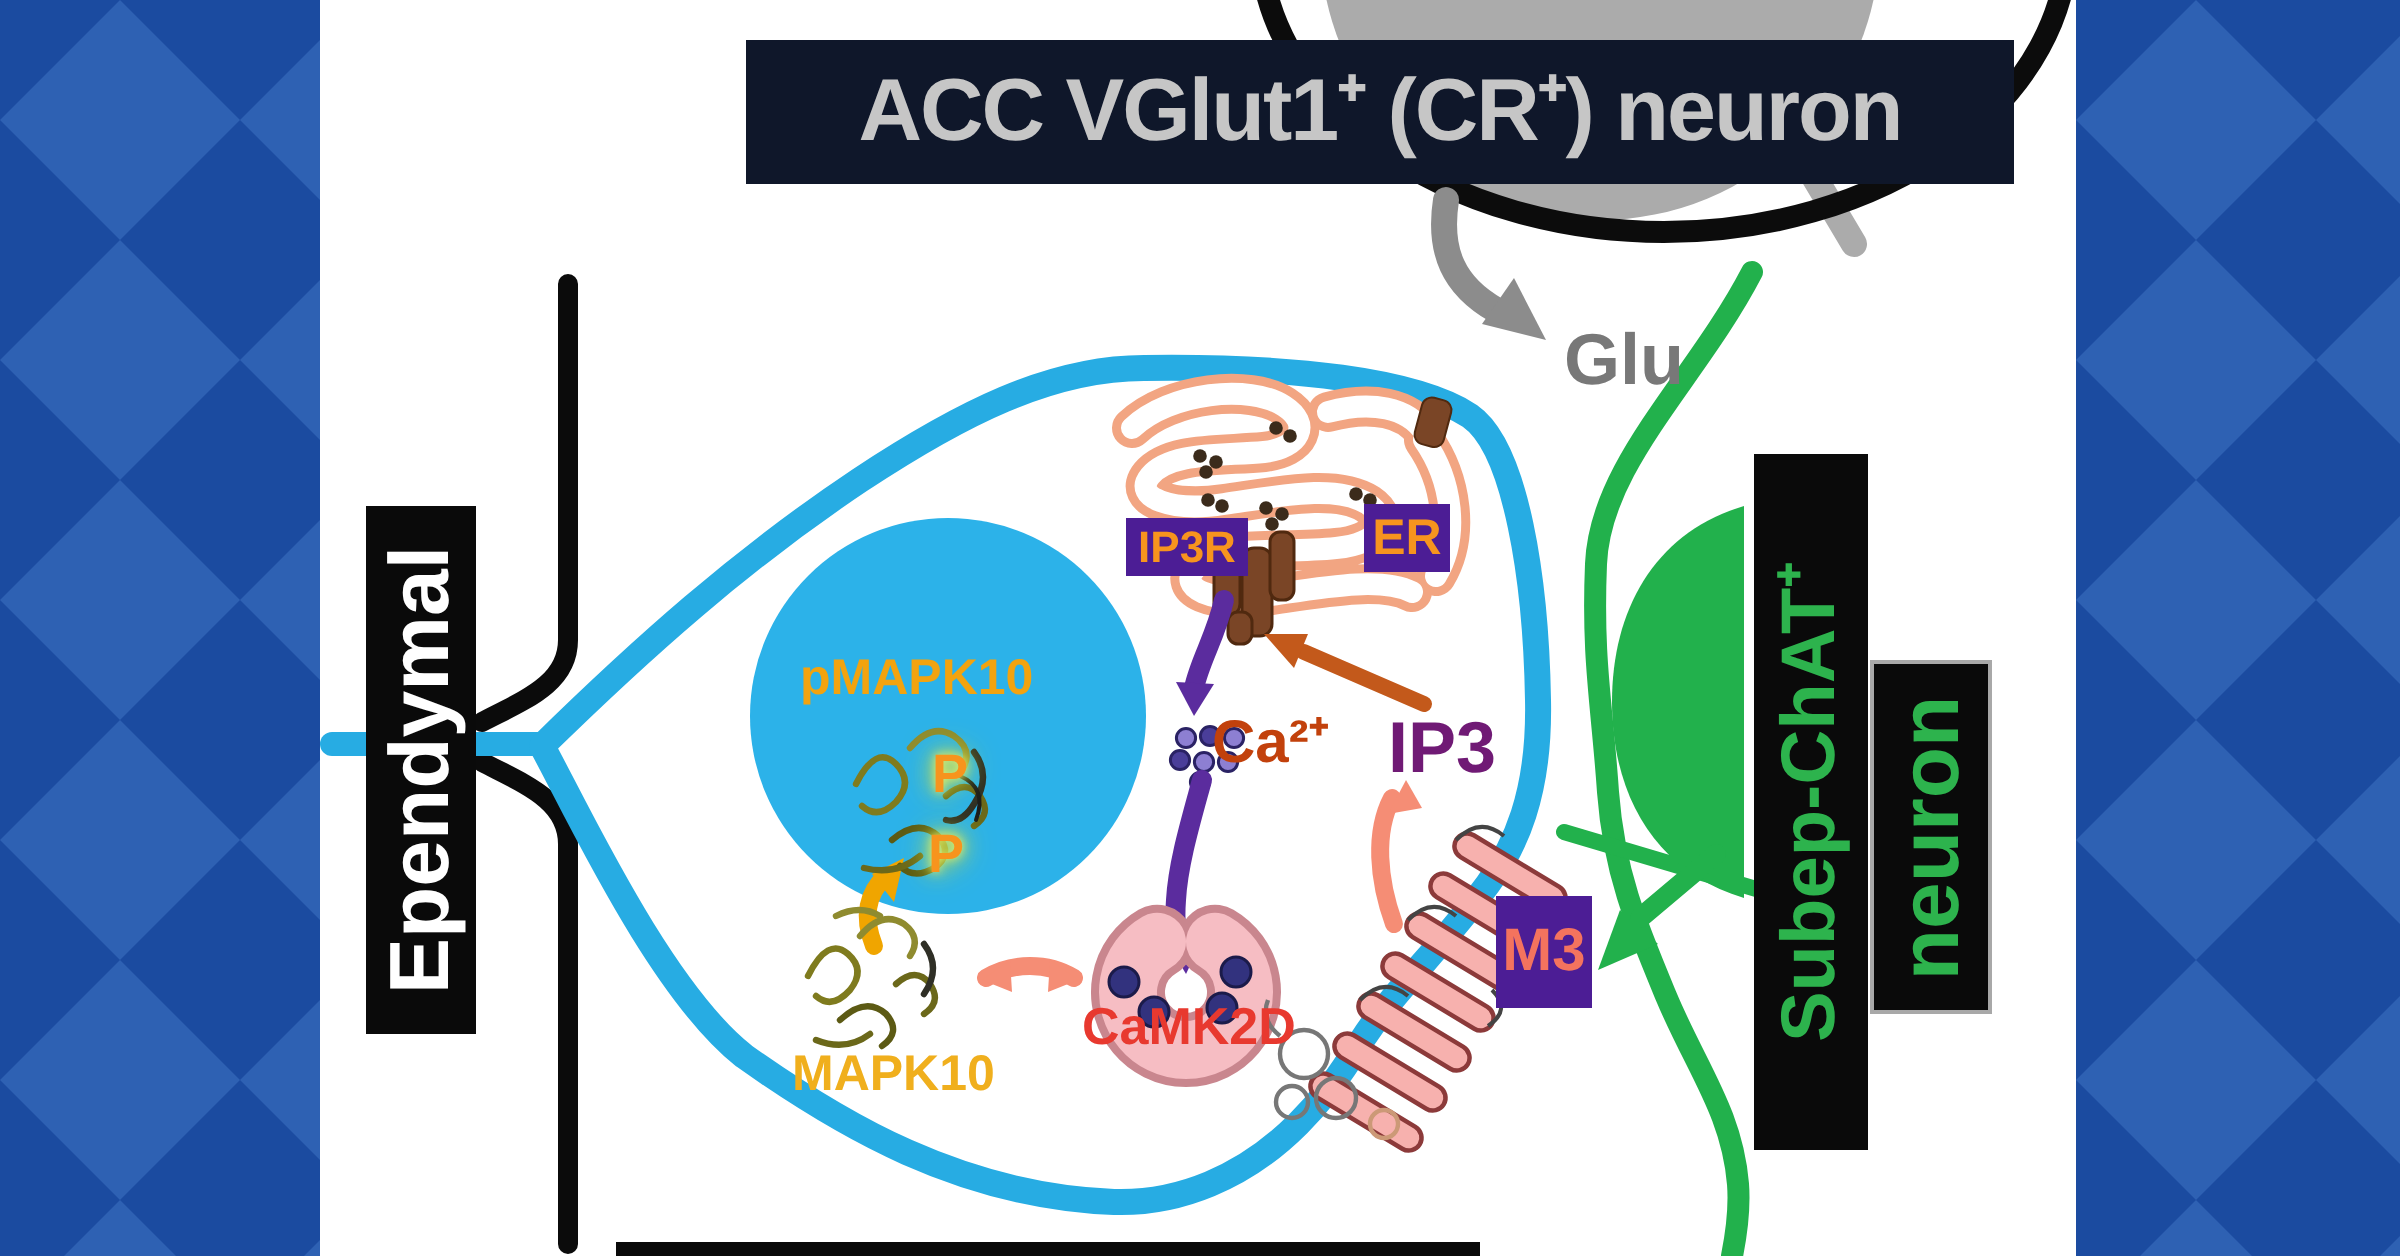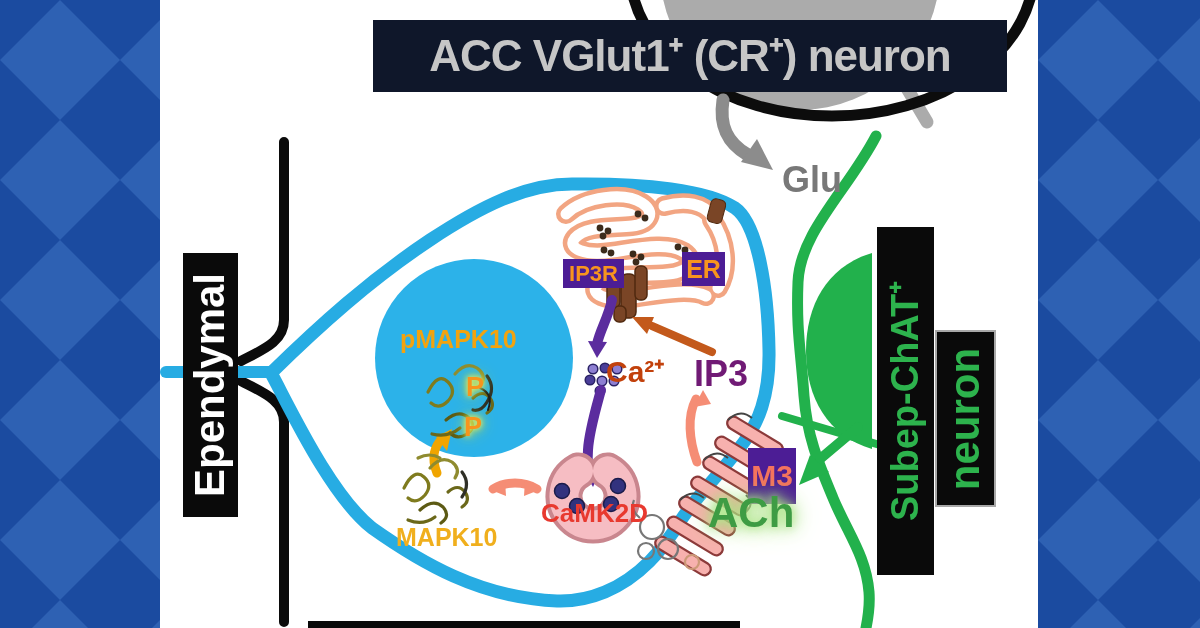--- a/index.html
+++ b/index.html
@@ -341,21 +341,20 @@
   <div class="lbl vbox neuron-box">
     <span>neuron</span>
   </div>
 
   <div class="lbl tagbox ip3r-box">IP3R</div>
   <div class="lbl tagbox er-box">ER</div>
   <div class="lbl tagbox m3-box">M3</div>
 
   <div class="lbl ca2">Ca²⁺</div>
   <div class="lbl ip3">IP3</div>
-  <div class="lbl ach">ACh</div>
 
   <div class="lbl pmapk10">pMAPK10</div>
   <div class="lbl mapk10">MAPK10</div>
   <div class="lbl camk2d">CaMK2D</div>
 
   <div class="lbl pglow p1">P</div>
   <div class="lbl pglow p2">P</div>
 
 </div>
 

